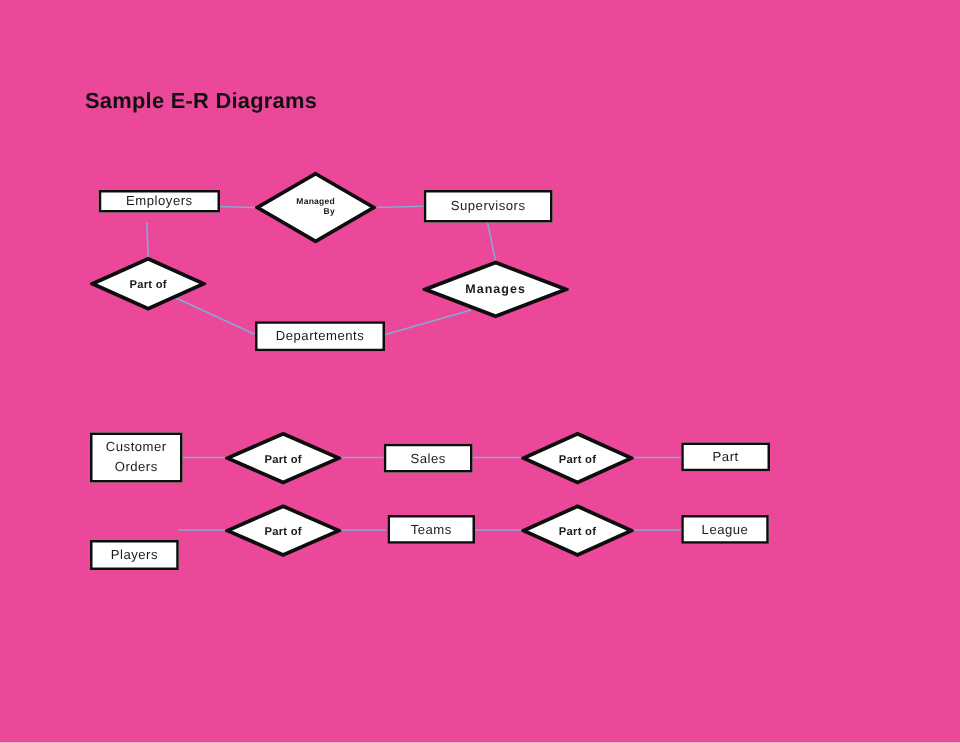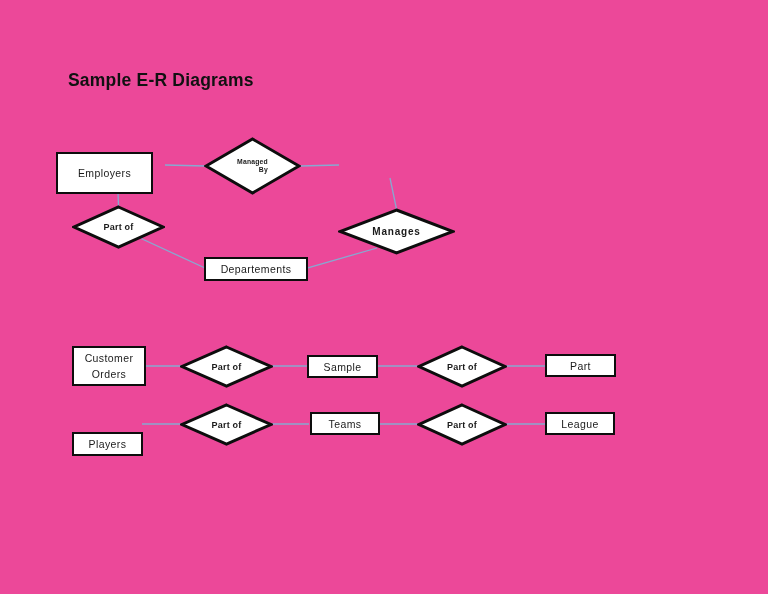--- a/index.html
+++ b/index.html
@@ -83,30 +83,31 @@
     <line x1="272" y1="366" x2="308" y2="366"></line>
     <line x1="378" y1="366" x2="418" y2="366"></line>
     <line x1="506" y1="366" x2="546" y2="366"></line>
 
     <line x1="142" y1="424" x2="181" y2="424"></line>
     <line x1="272" y1="424" x2="309" y2="424"></line>
     <line x1="378" y1="424" x2="418" y2="424"></line>
     <line x1="506" y1="424" x2="546" y2="424"></line>
   </svg>
 
-  <div class="node-rect" style="left:56px;top:152px;width:97px;height:42px;">Employers</div>
+  <div class="node-rect" style="left:79px;top:152px;width:97px;height:18px;">Employers</div>
 
   <div class="diamond" style="left:204px;top:137px;width:97px;height:58px;">
     <svg width="97" height="58">
       <polygon points="48.5,2 95,29 48.5,56 2,29" fill="#ffffff" stroke="#0d0d0d" stroke-width="3"></polygon>
     </svg>
     <span class="lbl sm">Managed
 By</span>
   </div>
 
+  <div class="node-rect" style="left:339px;top:152px;width:103px;height:26px;">Supervisors</div>
 
   <div class="diamond" style="left:72px;top:205px;width:93px;height:44px;">
     <svg width="93" height="44">
       <polygon points="46.5,2 91,22 46.5,42 2,22" fill="#ffffff" stroke="#0d0d0d" stroke-width="3"></polygon>
     </svg>
     <span class="lbl">Part of</span>
   </div>
 
   <div class="diamond" style="left:338px;top:208px;width:117px;height:47px;">
     <svg width="117" height="47">
@@ -120,21 +121,21 @@
 
   <div class="node-rect" style="left:204px;top:257px;width:104px;height:24px;">Departements</div>
 
   <div class="diamond" style="left:180px;top:345px;width:93px;height:43px;">
     <svg width="93" height="43">
       <polygon points="46.5,2 91,21.5 46.5,41 2,21.5" fill="#ffffff" stroke="#0d0d0d" stroke-width="3"></polygon>
     </svg>
     <span class="lbl">Part of</span>
   </div>
 
-  <div class="node-rect" style="left:307px;top:355px;width:71px;height:23px;">Sample</div>
+  <div class="node-rect" style="left:307px;top:355px;width:71px;height:23px;">Sales</div>
 
   <div class="diamond" style="left:417px;top:345px;width:90px;height:43px;">
     <svg width="90" height="43">
       <polygon points="45,2 88,21.5 45,41 2,21.5" fill="#ffffff" stroke="#0d0d0d" stroke-width="3"></polygon>
     </svg>
     <span class="lbl">Part of</span>
   </div>
 
   <div class="node-rect" style="left:545px;top:354px;width:71px;height:23px;">Part</div>
 

